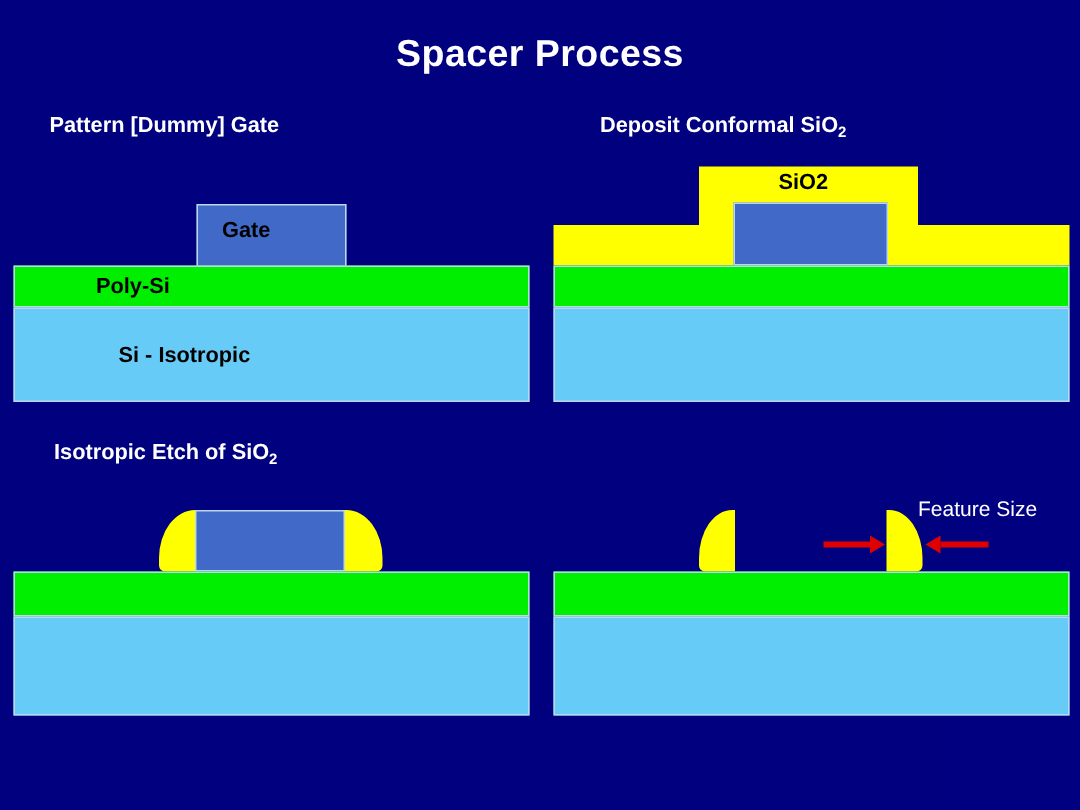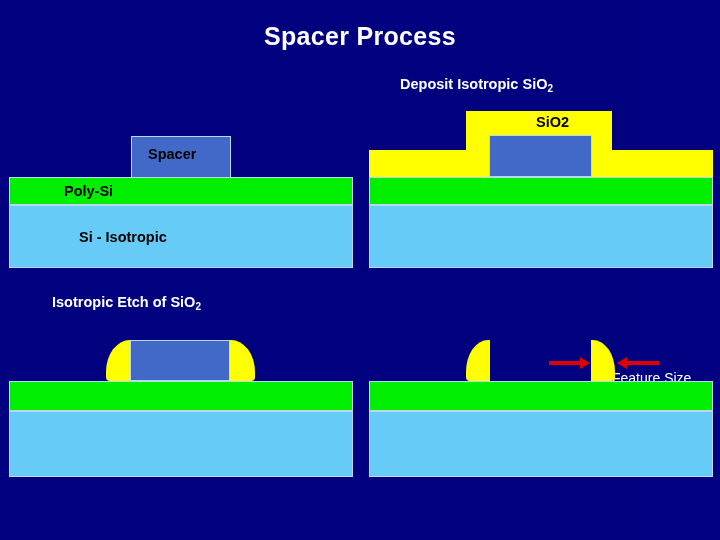--- a/index.html
+++ b/index.html
@@ -41,32 +41,31 @@
     white-space: nowrap;
   }
   .panel-title sub {
     font-size: 10px;
     vertical-align: baseline;
     position: relative;
     top: 3px;
   }
   #title-tl { left: 33px;  top: 76px; }
   #title-tr { left: 400px; top: 76px; }
-  #title-bl { left: 52px;  top: 294px; text-align: center; }
+  #title-bl { left: 36px;  top: 294px; text-align: center; }
   #title-br { left: 404px; top: 294px; }
 
   .feature-size-label {
     position: absolute;
     left: 612px;
     top: 331px;
     color: #ffffff;
     font-size: 14px;
     font-weight: normal;
     white-space: nowrap;
-    margin-top: 39px;
   }
 
   
   .layer {
     position: absolute;
     box-sizing: border-box;
     border: 1px solid #b9d8ee;
   }
   .poly   { background: #00ee00; }
   .subst  { background: #66ccf7; }
@@ -110,37 +109,40 @@
   .arrow-head.right { border-left: 10px solid #e00000; }
   .arrow-head.left  { border-right: 10px solid #e00000; }
 </style>
 </head>
 <body>
 
 <div id="slide">
 
   <div class="slide-title">Spacer Process</div>
 
+  <div class="panel-title" id="title-tl">
+    <span>Pattern [Dummy] Gate</span>
+  </div>
 
   <div class="layer gate" style="left:131px; top:136px; width:100px; height:42px;"></div>
-  <div class="layer-label" style="left:148px; top:146px;">Spacer</div>
+  <div class="layer-label" style="left:148px; top:146px;">Gate</div>
 
   <div class="layer poly" style="left:9px; top:177px; width:344px; height:28px;"></div>
   <div class="layer-label" style="left:64px; top:183px;">Poly-Si</div>
 
   <div class="layer subst" style="left:9px; top:205px; width:344px; height:63px;"></div>
   <div class="layer-label" style="left:79px; top:229px;">Si - Isotropic</div>
 
   <div class="panel-title" id="title-tr">
-    <span>Deposit Isotropic SiO</span><sub>2</sub>
+    <span>Deposit Conformal SiO</span><sub>2</sub>
   </div>
 
   <div class="oxide-cap" style="left:466px; top:111px; width:146px; height:39px;"></div>
   <div class="oxide-base" style="left:369px; top:150px; width:344px; height:27px;"></div>
-  <div class="oxide-label" style="left:536px; top:114px;">SiO2</div>
+  <div class="oxide-label" style="left:519px; top:114px;">SiO2</div>
 
   <div class="layer gate" style="left:489px; top:135px; width:103px; height:42px;"></div>
 
   <div class="layer poly" style="left:369px; top:177px; width:344px; height:28px;"></div>
   <div class="layer subst" style="left:369px; top:205px; width:344px; height:63px;"></div>
 
   <div class="panel-title" id="title-bl">
     <span>Isotropic Etch of SiO</span><sub>2</sub>
   </div>
 

